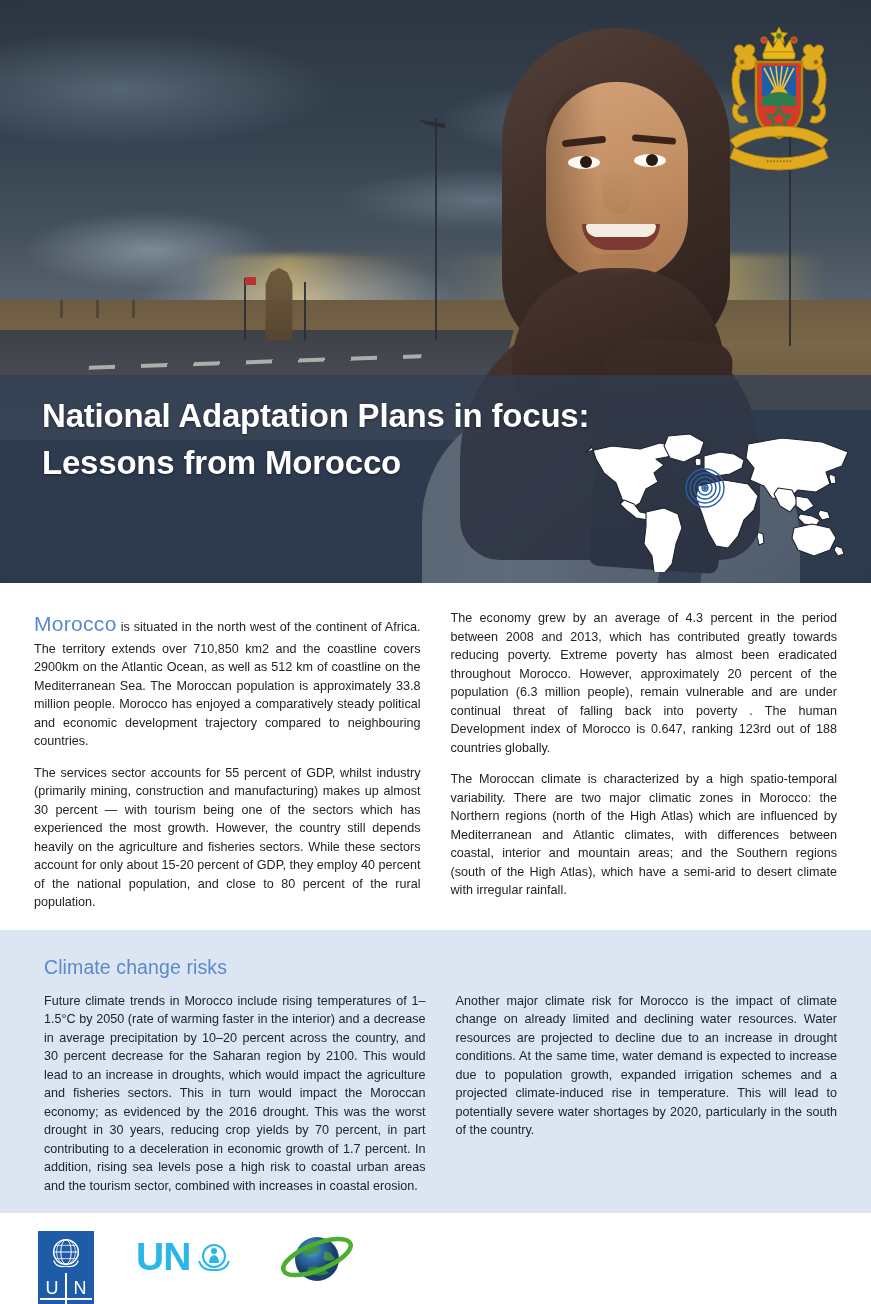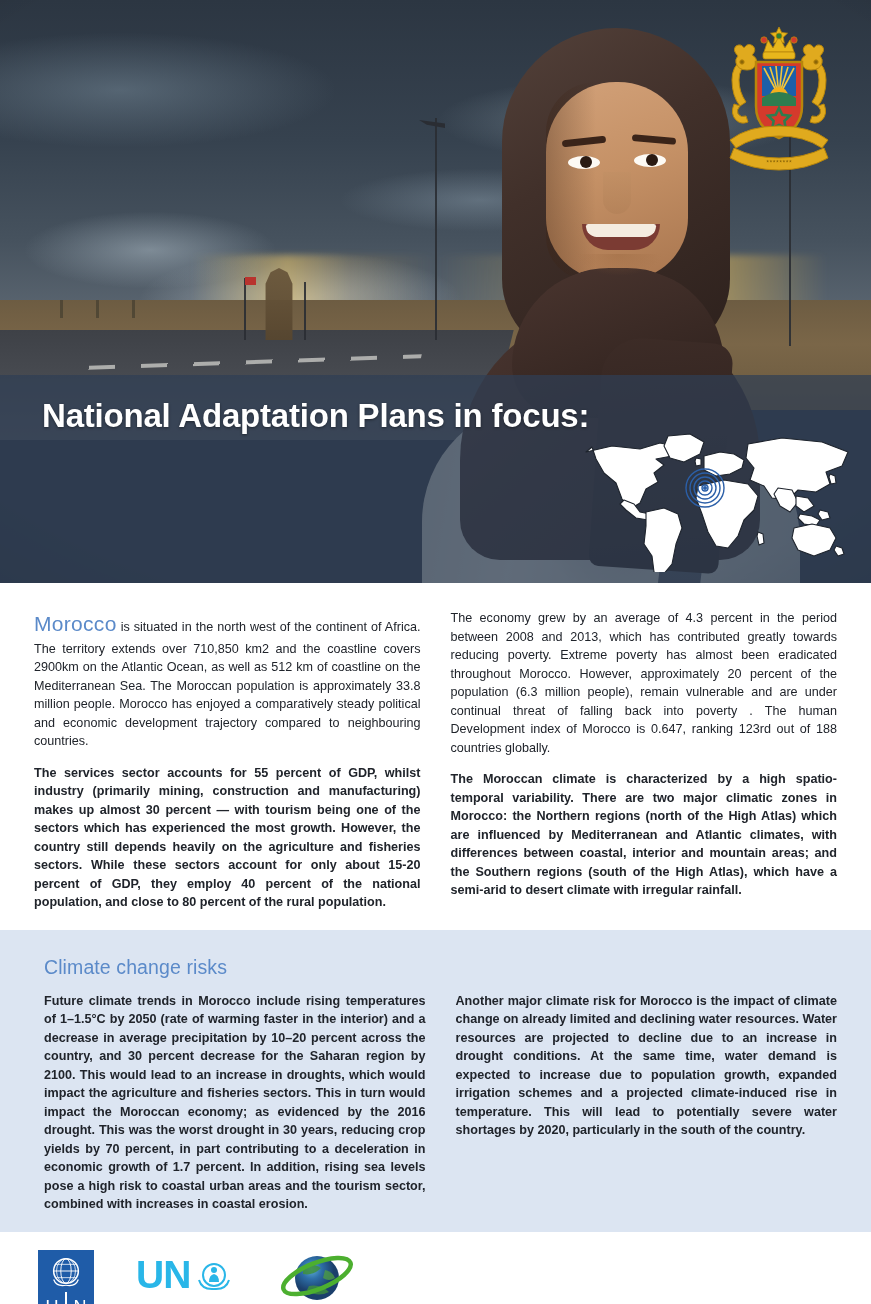--- a/index.html
+++ b/index.html
@@ -132,21 +132,21 @@
 
   
   .section{padding:26px 34px 18px 34px;}
   .section.shaded{background:#dce5f2;padding-left:44px;}
   .cols{display:flex;gap:30px;}
   .col{flex:1;}
   p.body{
     margin:0 0 13px 0;
     font-size:12.6px;line-height:1.47;color:#20242b;text-align:justify;
   }
-  p.body:last-child{margin-bottom:0;font-weight:bold;}
+  p.body:last-child{margin-bottom:0;}
   .lead-word{color:#5b8ac9;font-size:21px;font-weight:400;letter-spacing:.3px;}
   h2.sechead{
     margin:0 0 13px 0;font-size:19.5px;font-weight:400;color:#5b8ac9;letter-spacing:.1px;
   }
   .sec-white{background:#ffffff;}
 
   
   .footer{position:relative;height:137px;background:#fff;padding:18px 0 0 0;}
   .logos{display:flex;align-items:flex-start;gap:42px;padding-left:38px;}
   .undp{width:56px;}
@@ -241,20 +241,21 @@
       <g fill="#e0aa1e" stroke="#b8860b" stroke-width="1">
         <path d="M18 118 q18 -14 49 -14 q31 0 49 14 l-6 8 q-18 -12 -43 -12 q-25 0 -43 12 z"></path>
         <path d="M22 126 q20 10 45 10 q25 0 45 -10 l4 10 q-22 12 -49 12 q-27 0 -49 -12 z"></path>
       </g>
       <text x="67" y="141" font-size="6" fill="#8a6508" text-anchor="middle" font-family="'Liberation Sans', sans-serif">٭٭٭٭٭٭٭٭</text>
     </svg>
 
     <div class="titleband">
       <div class="title">
         <div>National Adaptation Plans in focus:</div>
+        <div>Lessons from Morocco</div>
       </div>
 
       <svg class="worldmap" viewBox="0 0 288 142">
         <g fill="#ffffff" stroke="#1d232c" stroke-width="1.1" stroke-linejoin="round">
 
           <path d="M14 22 l26 -6 28 3 20 -6 18 4 -6 9 -16 3 8 6 -10 8 4 9 -12 7 -6 14 -10 6 -8 -10 -6 -16 -12 -10 -8 -14 -4 -12 z"></path>
 
           <path d="M96 6 l22 -2 14 8 -4 12 -16 8 -14 -4 -6 -12 z"></path>
 
           <path d="M52 70 l10 4 6 8 10 2 -2 6 -12 -2 -10 -8 -6 -6 z"></path>

